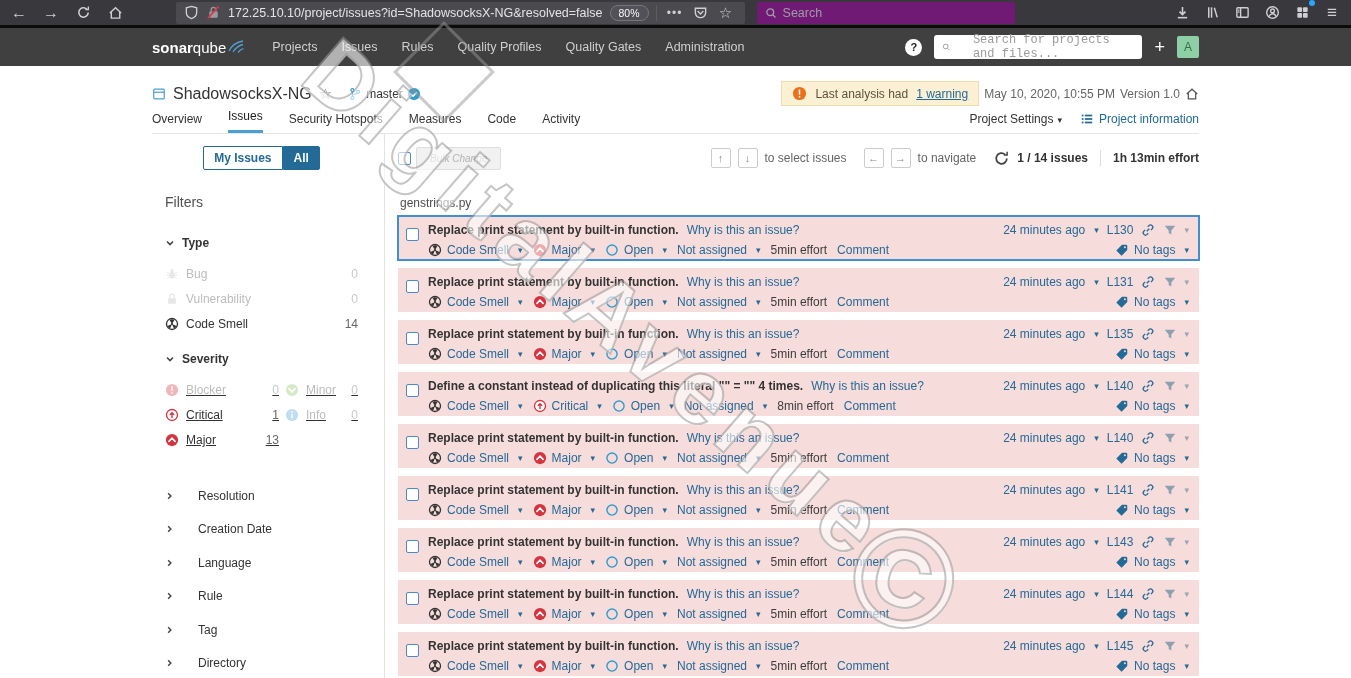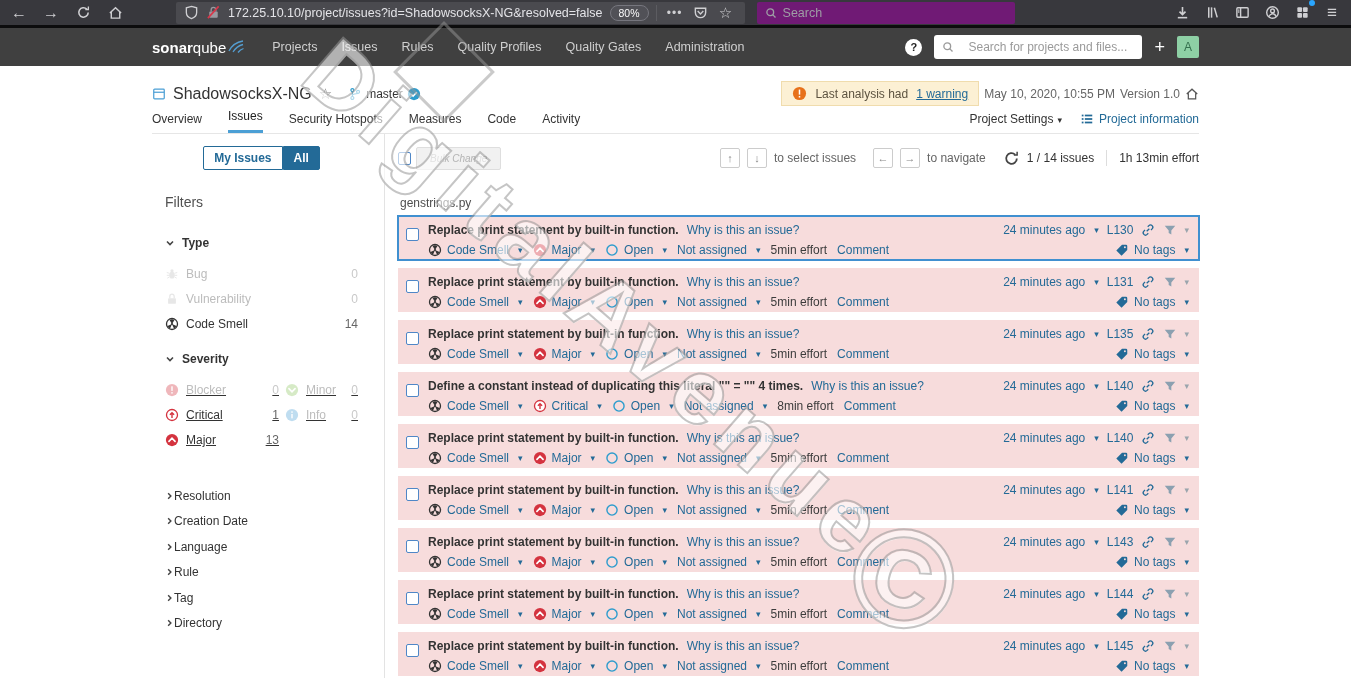--- a/index.html
+++ b/index.html
@@ -21,21 +21,21 @@
 
   
   .sonar-nav { height:38px; background:#404040; display:flex; align-items:center; }
   .sonar-nav-inner { width:1047px; margin:0 0 0 152px; display:flex; align-items:center; }
   .logo { display:flex; align-items:baseline; color:#fff; font-size:15px; margin-right:28px; }
   .logo b { font-weight:bold; }
   .logo .wave { margin-left:2px; align-self:flex-start; }
   .nav-item { color:#cfcfcf; font-size:12.5px; margin-right:24px; cursor:pointer; white-space:nowrap; }
   .nav-right { margin-left:auto; display:flex; align-items:center; gap:12px; }
   .help-circle { width:17px; height:17px; border-radius:50%; background:#fff; color:#1f1f1f; font-weight:bold; font-size:11px; display:flex; align-items:center; justify-content:center; }
-  .sonar-search { width:208px; height:24px; background:#fff; border-radius:3px; display:flex; align-items:center; gap:14px; padding:0 8px; color:#9a9a9a; font-size:12px; }
+  .sonar-search { width:208px; height:24px; background:#fff; border-radius:3px; display:flex; align-items:center; gap:22px; padding:0 8px; color:#9a9a9a; font-size:12px;font-family:Liberation Mono, monospace; }
   .plus { color:#fff; font-size:18px; font-weight:300; }
   .avatar { width:22px; height:22px; background:#8ed0a5; color:#35704e; border-radius:2px; display:flex; align-items:center; justify-content:center; font-size:12px; }
 
   
   .page { width:1047px; margin-left:152px; }
   .proj-header { display:flex; align-items:center; padding-top:13px; height:42px; }
   .proj-name { font-size:16px; color:#333; margin:0 7px 0 7px; }
   .star { color:#888; font-size:15px; margin-right:16px; }
   .branch { display:flex; align-items:center; gap:4px; font-size:12px; color:#333; }
   .hdr-right { margin-left:auto; display:flex; align-items:center; gap:5px; }
@@ -64,32 +64,32 @@
   .tbtn.right { color:#fff; background:#236a97; border-radius:0 2px 2px 0; }
   .filters-title { font-size:14px; color:#515151; margin:8px 0 26px 0; }
   .facet { margin-bottom:20px; }
   .facet-title { display:flex; align-items:center; gap:7px; font-weight:bold; font-size:12px; color:#333; margin-bottom:16px; cursor:pointer; }
   .facet-item { display:flex; align-items:center; gap:7px; font-size:12px; color:#333; margin-bottom:9px; cursor:pointer; height:16px; }
   .facet-item .cnt { margin-left:auto; color:#666; }
   .facet-item.disabled { color:#bcbcbc; }
   .facet-item.disabled .cnt { color:#c9c9c9; }
   .facet-item.disabled svg { opacity:.35; }
   .sev-grid { display:grid; grid-template-columns:114px 1fr; column-gap:6px;text-decoration:underline; }
-  .collapsed-facet { display:flex; align-items:center; gap:0; font-size:12px; color:#333; height:25.5px; cursor:pointer; }
+  .collapsed-facet { display:flex; align-items:center; gap:24px; font-size:12px; color:#333; height:25.5px; cursor:pointer;margin-top:8px; }
   .ficon { display:flex; align-items:center; }
   .ficon svg { width:14px; height:14px; }
 
   
   .toolbar { display:flex; align-items:center; height:24px; }
   .checkbox { width:13px; height:13px; border:1px solid #4f87c7; border-radius:2px; background:#fff; flex:0 0 auto; cursor:pointer; }
   .bulk-btn { margin-left:5px; background:#f1f1f1; border:1px solid #dedede; color:#b3b3b3; font-size:10px; padding:5px 13px; border-radius:2px;font-style:italic; }
   .tb-right { margin-left:auto; display:flex; align-items:center; gap:7px; color:#656565; }
   .kbtn { width:20px; height:20px; border:1px solid #ccc; border-radius:2px; background:#fff; color:#888; display:flex; align-items:center; justify-content:center; font-size:11px; cursor:pointer; }
   .tb-sep { width:1px; height:16px; background:#ddd; margin:0 5px; }
-  .tb-strong { font-weight:normal; color:#333; }
+  .tb-strong { font-weight:bold; color:#333; }
   .refresh { display:flex; align-items:center; margin-left:10px; cursor:pointer; }
 
   
   .file-header { margin:26px 0 6px 2px; color:#4e4e4e; font-size:12px; }
   .issue-row { background:#f7dcdc; height:44px; margin-bottom:8px; padding:7px 10px 0 8px; display:flex; gap:9px; cursor:pointer; }
   .issue-row.selected { outline:2px solid #4090d0; outline-offset:-1px; }
   .issue-body { flex:1; }
   .iline { display:flex; align-items:center; gap:8px; }
   .iline2 { margin-top:6px; gap:10px; }
   .ititle { font-weight:bold; color:#333; font-size:12px; }

